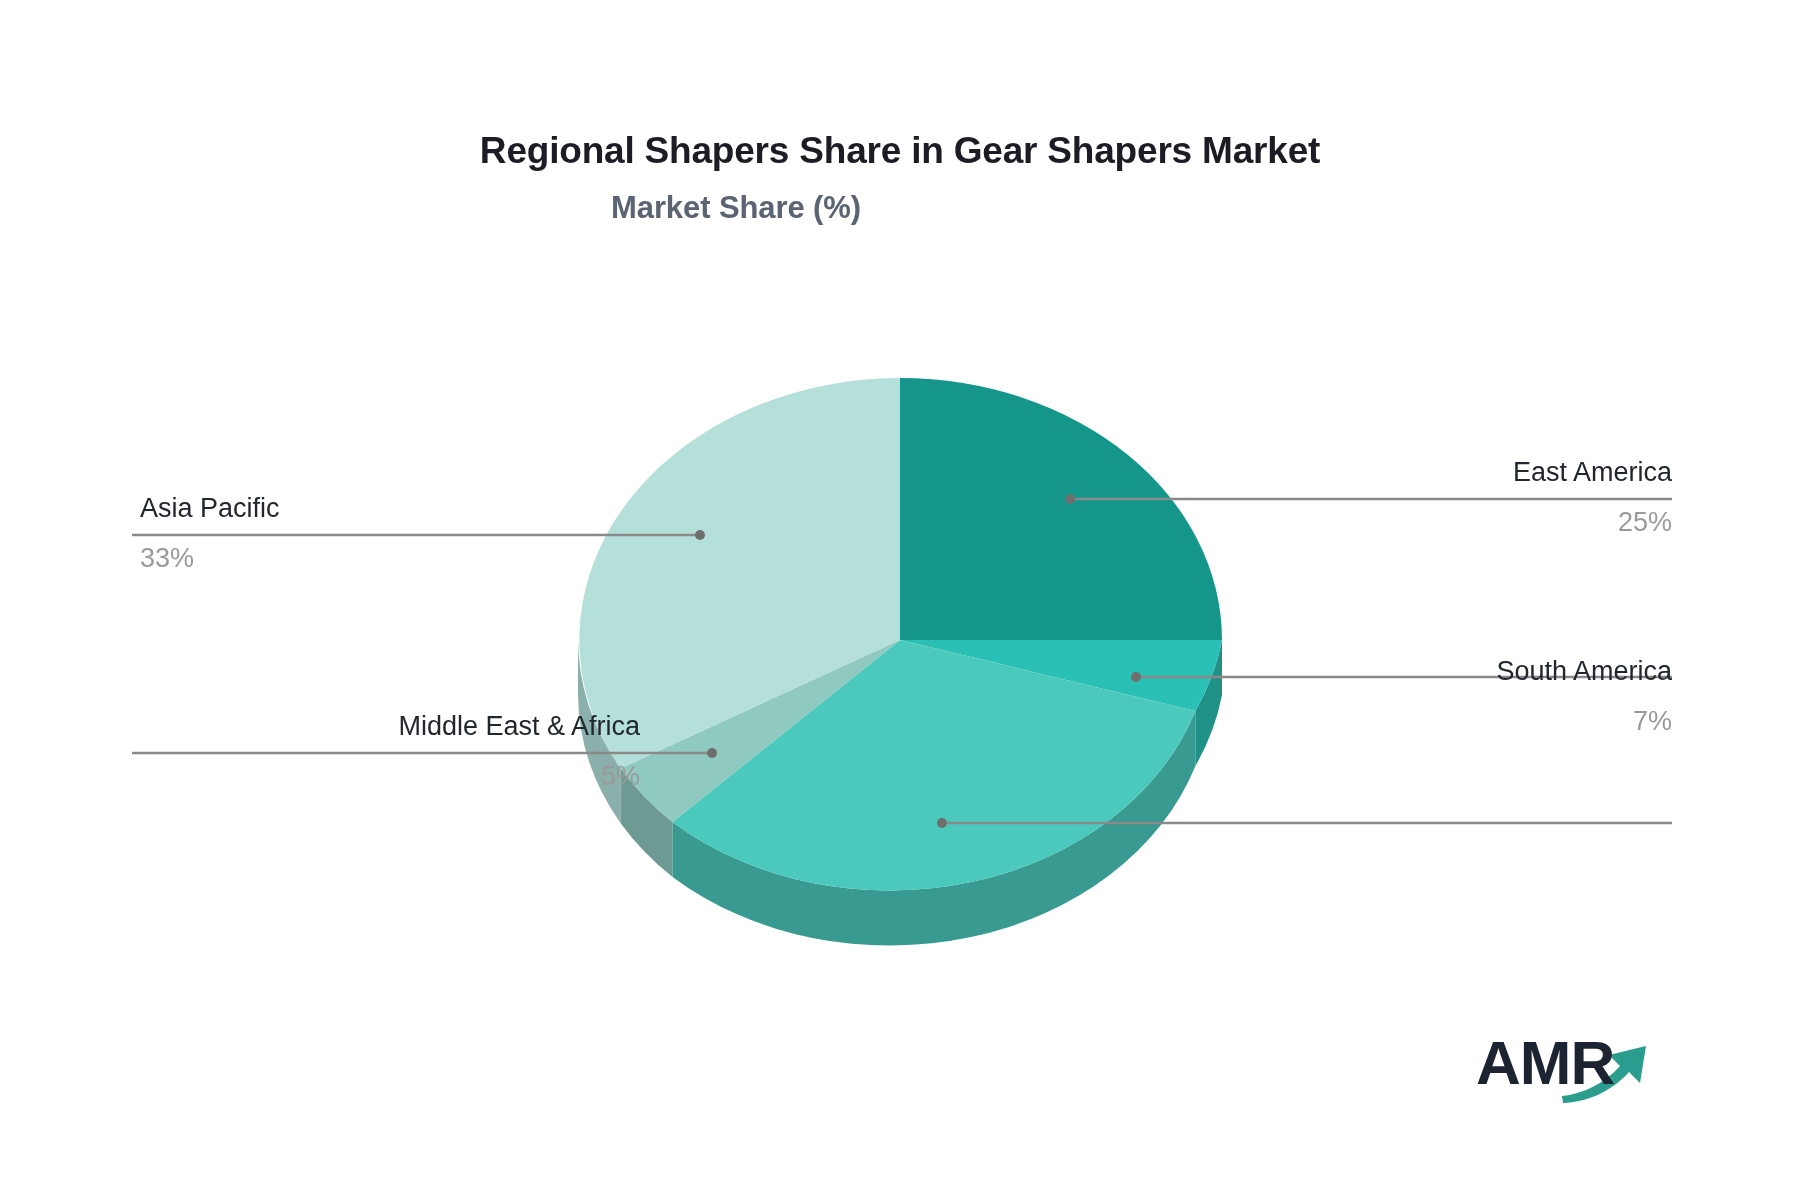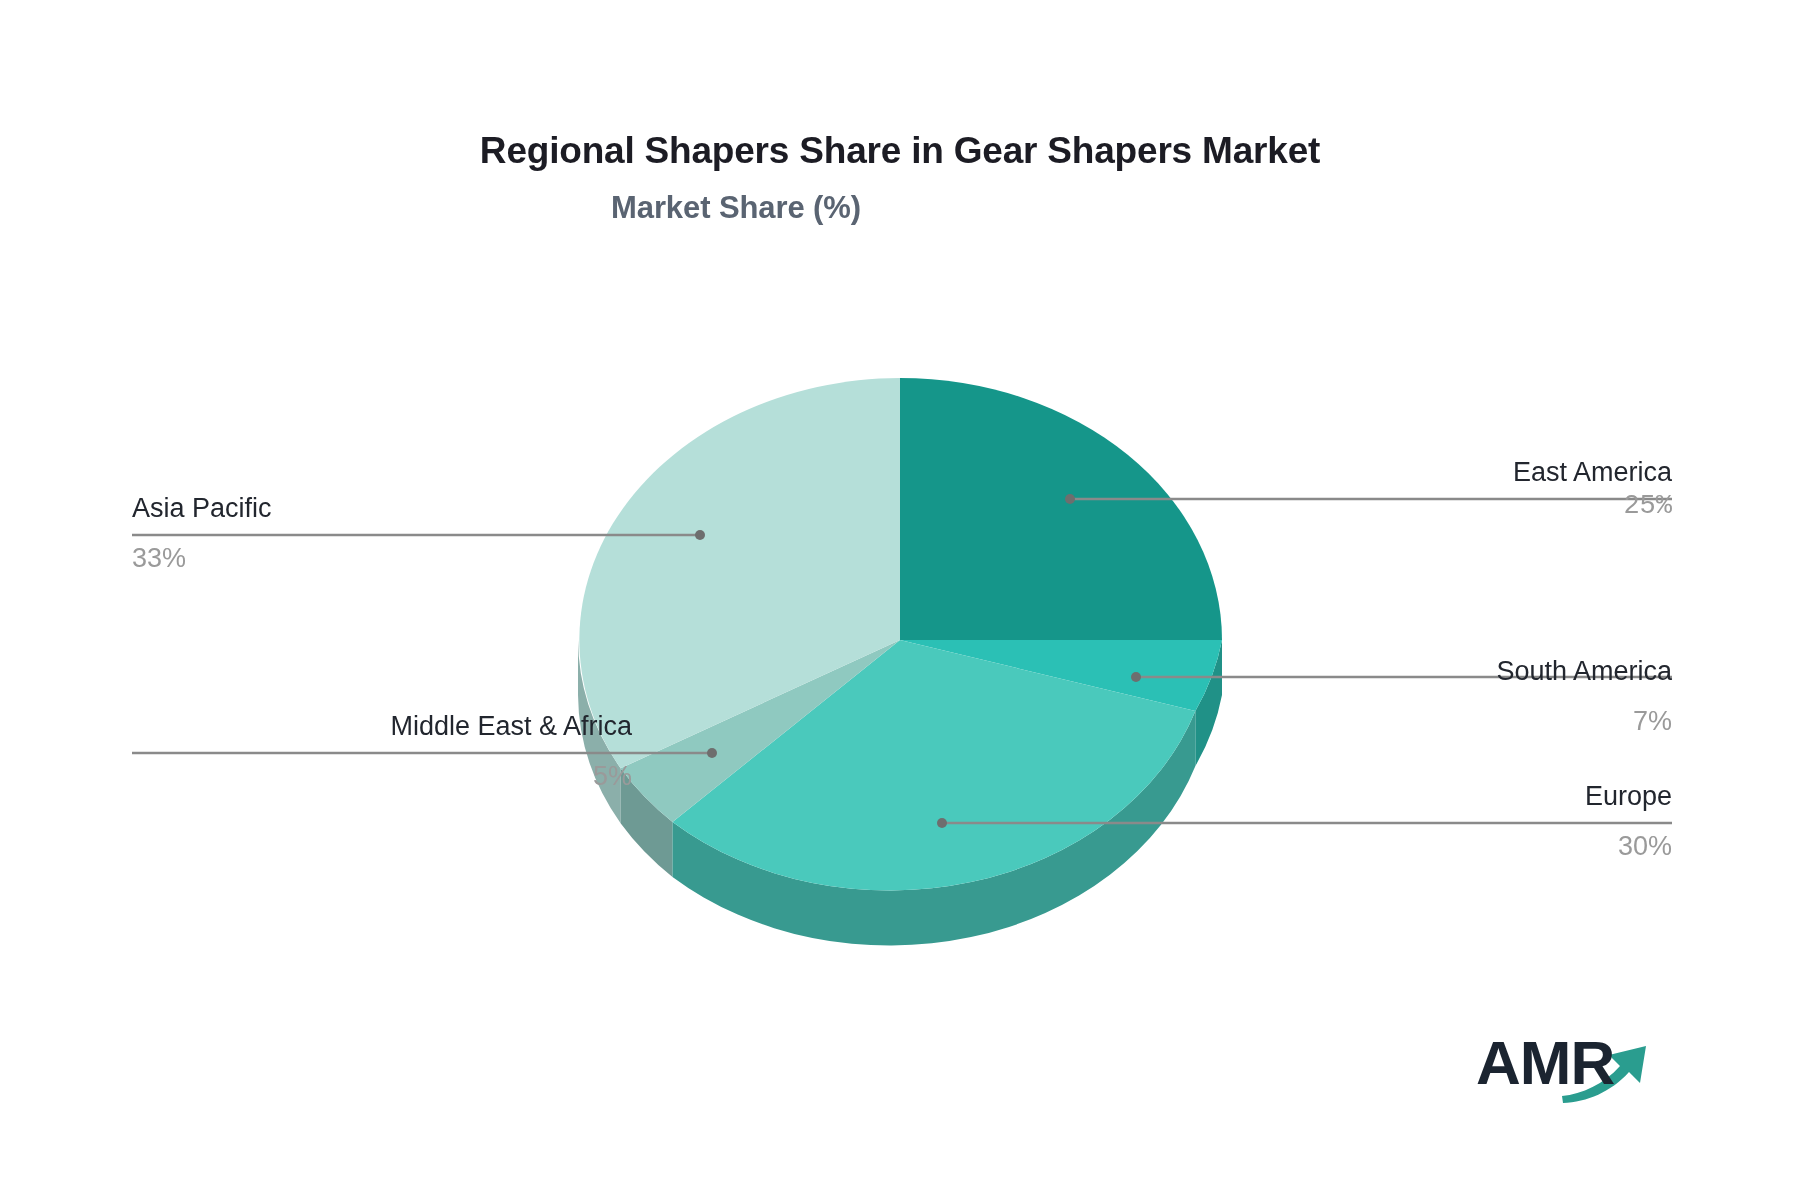--- a/index.html
+++ b/index.html
@@ -32,21 +32,21 @@
 
   
   .lbl{position:absolute;}
   .lbl .name{
     font-size:27px;color:#22262e;white-space:nowrap;line-height:34px;
   }
   .lbl .pct{
     font-size:27px;color:#9a9a9a;white-space:nowrap;line-height:34px;
   }
   .lbl.right{text-align:right;}
-  .lbl.left{text-align:left;}
+  .lbl.left{text-align:left;margin-left:8px;}
 
   
 
   
   .logo{position:absolute;left:1470px;top:1020px;width:200px;height:90px;}
 </style>
 </head>
 <body>
 
 <div class="stage">
@@ -114,32 +114,28 @@
         <circle cx="700" cy="535" r="5" fill="#6e6e6e" stroke="none"></circle>
 
         <line x1="132" y1="753" x2="712" y2="753"></line>
         <circle cx="712" cy="753" r="5" fill="#6e6e6e" stroke="none"></circle>
       </g>
     </svg>
   </div>
 
   <div class="lbl right" style="left:1272px;top:455px;width:400px;">
     <div class="name">East America</div>
-    <div class="pct" style="font-family:Liberation Mono, monospace;">25%</div>
+    <div class="pct" style="margin-top:16px;">25%</div>
   </div>
 
   <div class="lbl right" style="left:1272px;top:654px;width:400px;">
     <div class="name">South America</div>
     <div class="pct" style="margin-top:16px;">7%</div>
   </div>
 
-  <div class="lbl right" style="left:1272px;top:779px;width:400px;">
-    <div class="name">Europe</div>
-    <div class="pct" style="margin-top:16px;">30%</div>
-  </div>
 
   <div class="lbl left" style="left:132px;top:491px;width:500px;">
     <div class="name">Asia Pacific</div>
     <div class="pct" style="margin-top:16px;">33%</div>
   </div>
 
   <div class="lbl left" style="left:132px;top:709px;width:500px;text-align:right;">
     <div class="name">Middle East &amp; Africa</div>
     <div class="pct" style="margin-top:16px;">5%</div>
   </div>

